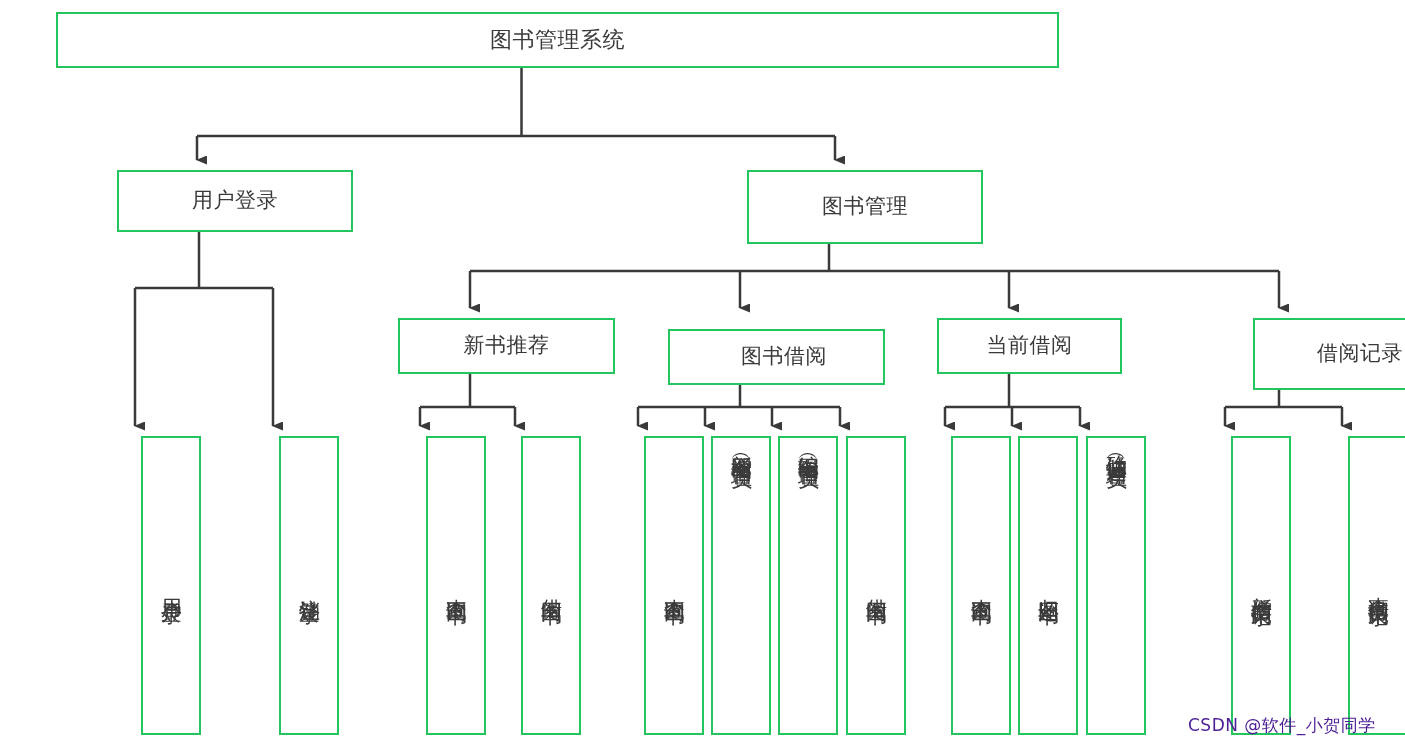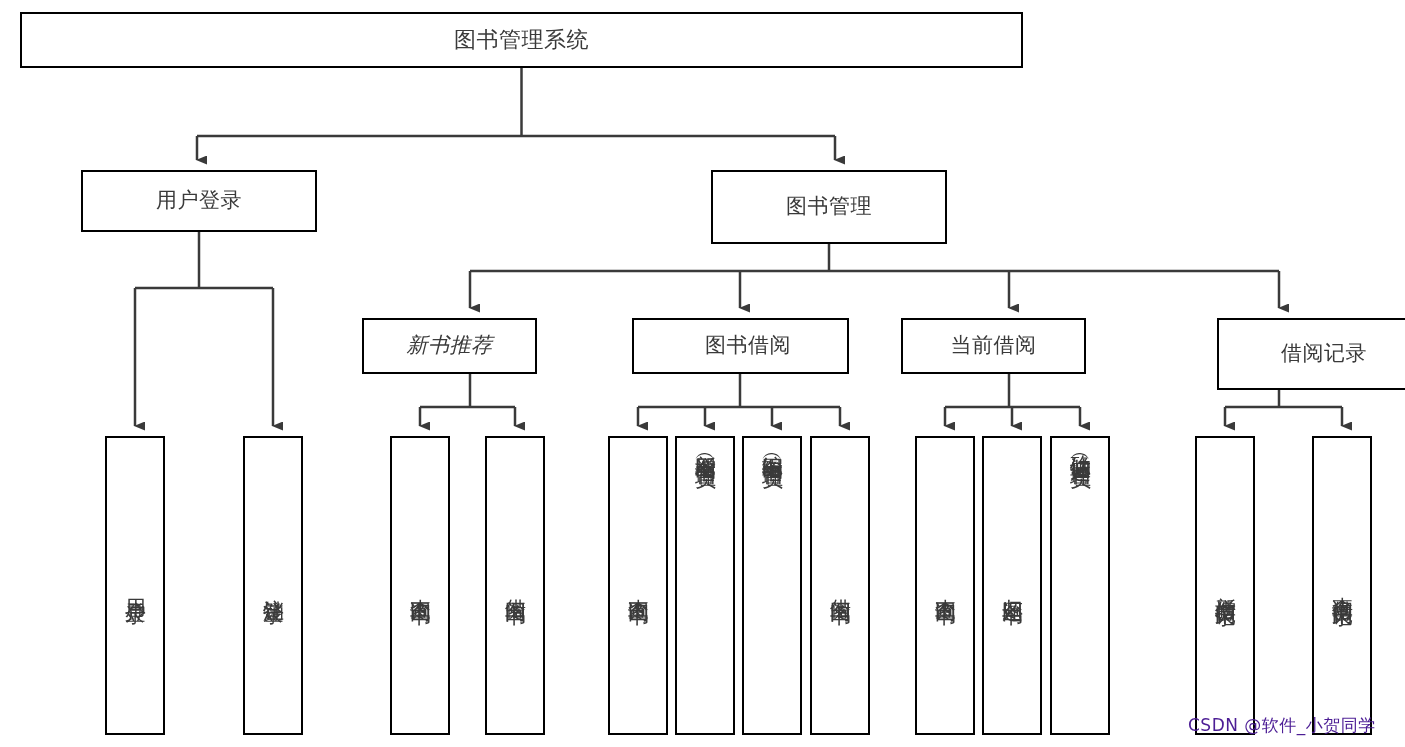--- a/index.html
+++ b/index.html
@@ -21,24 +21,25 @@
     position: absolute;
     left: 0;
     top: 0;
     width: 1405px;
     height: 747px;
   }
   .node-box {
     position: absolute;
     box-sizing: border-box;
     background: #ffffff;
-    border: 2px solid #000000;
+    border: 2px solid #22c55e;
     display: flex;
     align-items: center;
     justify-content: center;
+    margin-left: 36px;
   }
   .node-label-h {
     font-size: 21px;
     color: #3a3a3a;
     line-height: 1.1;
     white-space: nowrap;
     letter-spacing: 0.5px;
   }
   .node-root .node-label-h { font-size: 22px; }
   .node-box.leaf {
@@ -133,24 +134,24 @@
     <span class="node-label-h">图书管理系统</span>
   </div>
 
   <div class="node-box" style="left:81px; top:170px; width:236px; height:62px;">
     <span class="node-label-h">用户登录</span>
   </div>
   <div class="node-box" style="left:711px; top:170px; width:236px; height:74px;">
     <span class="node-label-h">图书管理</span>
   </div>
 
-  <div class="node-box" style="left:362px; top:318px; width:175px; height:56px;font-style:italic;">
+  <div class="node-box" style="left:362px; top:318px; width:217px; height:56px;">
     <span class="node-label-h">新书推荐</span>
   </div>
-  <div class="node-box" style="left:632px; top:318px; width:217px; height:56px;padding-left:15px;">
+  <div class="node-box" style="left:632px; top:329px; width:217px; height:56px;padding-left:15px;">
     <span class="node-label-h">图书借阅</span>
   </div>
   <div class="node-box" style="left:901px; top:318px; width:185px; height:56px;">
     <span class="node-label-h">当前借阅</span>
   </div>
   <div class="node-box" style="left:1217px; top:318px; width:214px; height:72px;">
     <span class="node-label-h">借阅记录</span>
   </div>
 
   <div class="node-box leaf" style="left:105px; top:436px; width:60px; height:299px;">

